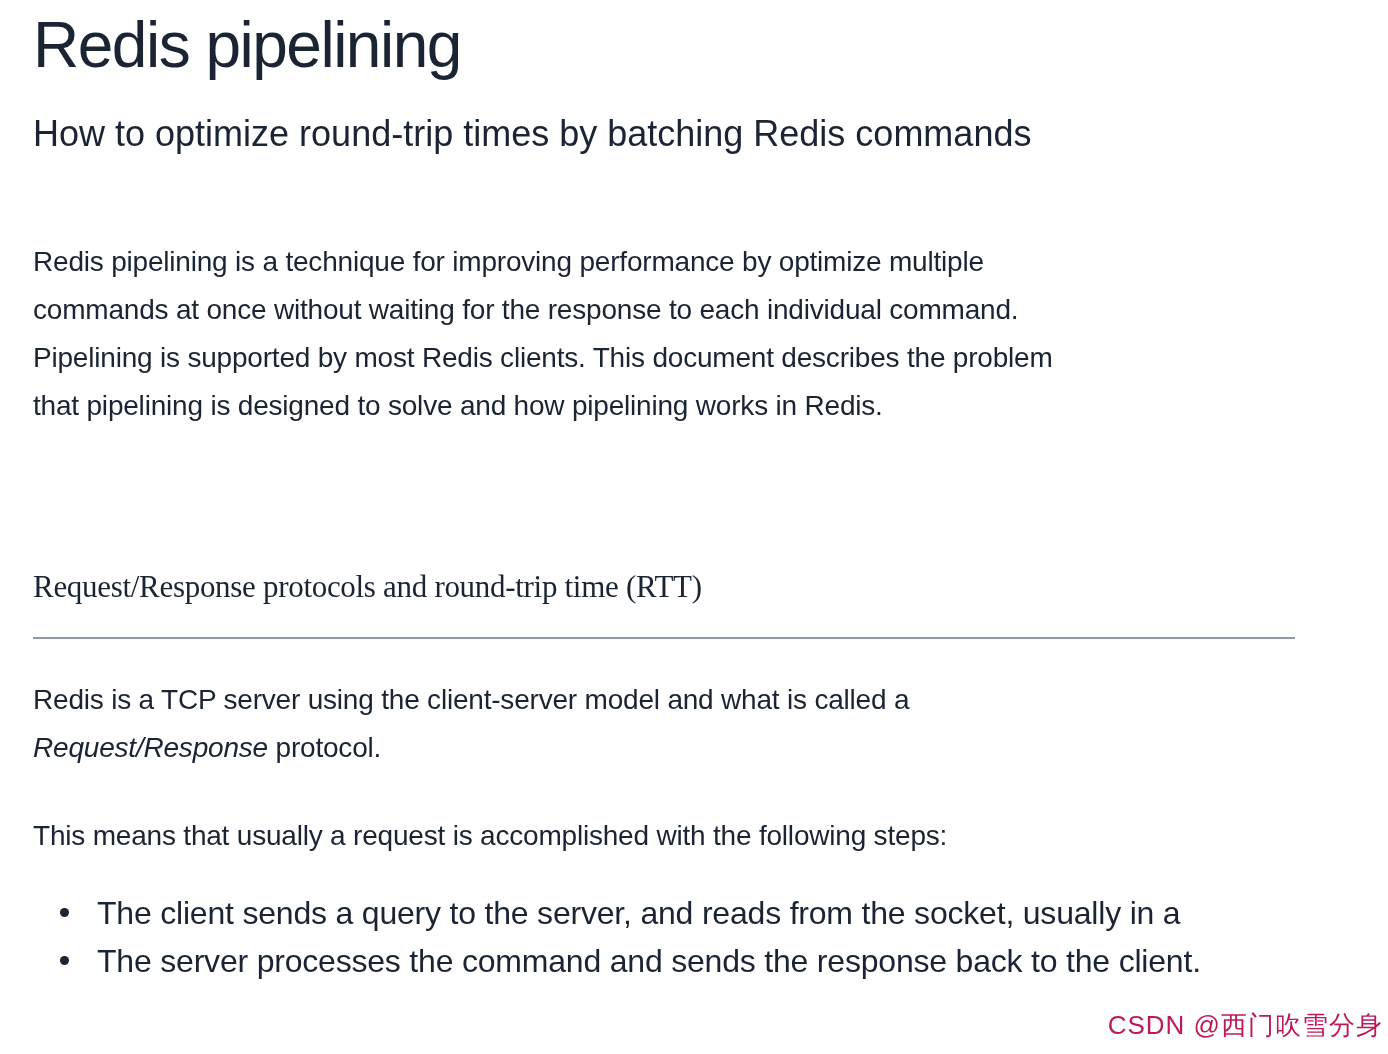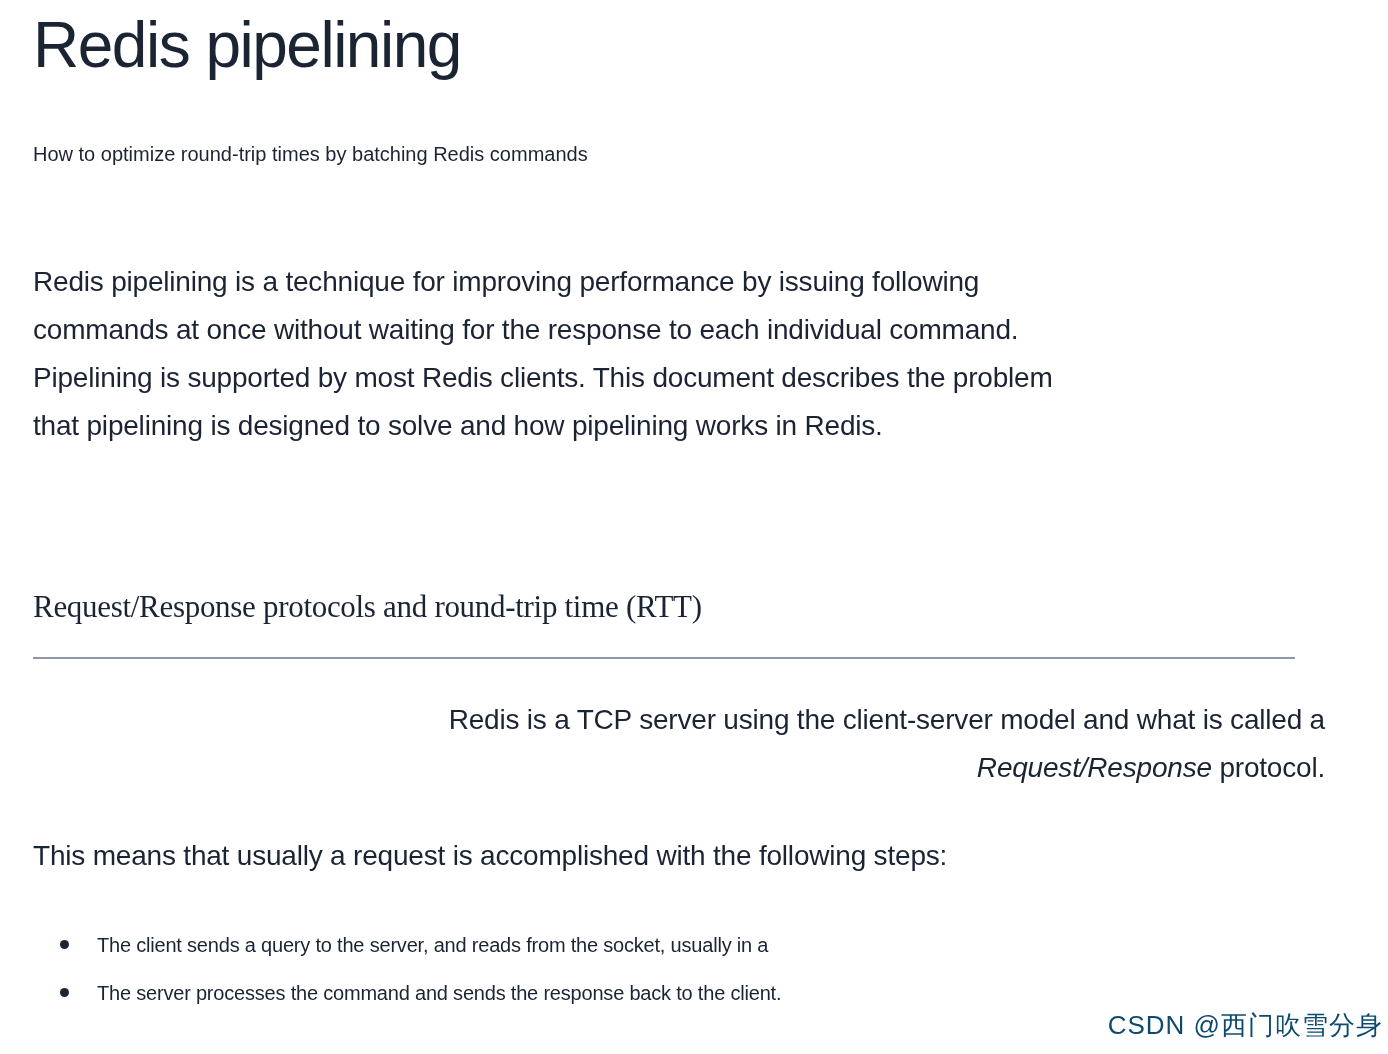--- a/index.html
+++ b/index.html
@@ -17,22 +17,22 @@
     padding-right: 63px;
   }
   h1.page-title {
     margin-top: 10px;
     font-size: 64px;
     line-height: 70px;
     font-weight: 500;
     letter-spacing: -1.5px;
   }
   .subtitle {
-    margin-top: 52px;
-    font-size: 20px;
+    margin-top: 32px;
+    font-size: 36px;
     line-height: 44px;
     font-weight: 400;
   }
   .intro {
     margin-top: 82px;
     font-size: 28px;
     line-height: 48px;
     letter-spacing: -0.2px;
   }
   h2.section-heading {
@@ -48,32 +48,31 @@
     height: 2px;
     background: #8e99a4;
     width: 1262px;
     margin-top: 31px;
   }
   .rtt-par {
     margin-top: 37px;
     font-size: 28px;
     line-height: 48px;
     letter-spacing: -0.2px;
-    text-align: right;
   }
   .steps-intro {
     margin-top: 40px;
     font-size: 28px;
     line-height: 48px;
     letter-spacing: -0.2px;
   }
   ul.steps {
-    margin-top: 41px;
+    margin-top: 29px;
     list-style: none;
-    font-size: 20px;
+    font-size: 32px;
     line-height: 48px;
     letter-spacing: -0.2px;
   }
   ul.steps li {
     position: relative;
     padding-left: 64px;
   }
   ul.steps li .marker {
     position: absolute;
     left: 27px;
@@ -82,38 +81,38 @@
     height: 9px;
     border-radius: 50%;
     background: #1b2433;
   }
   .watermark {
     position: absolute;
     right: 5px;
     top: 1008px;
     font-size: 26px;
     line-height: 34px;
-    color: #0c4a6e;
+    color: #be185d;
     letter-spacing: 1px;
     white-space: nowrap;
     text-align: right;
   }
   em { }
 </style>
 </head>
 <body>
 
 <div class="content">
 
   <h1 class="page-title">Redis pipelining</h1>
 
   <p class="subtitle">How to optimize round-trip times by batching Redis commands</p>
 
   <div class="intro">
-    <div>Redis pipelining is a technique for improving performance by issuing following</div>
+    <div>Redis pipelining is a technique for improving performance by optimize multiple</div>
     <div>commands at once without waiting for the response to each individual command.</div>
     <div>Pipelining is supported by most Redis clients. This document describes the problem</div>
     <div>that pipelining is designed to solve and how pipelining works in Redis.</div>
   </div>
 
   <h2 class="section-heading">Request/Response protocols and round-trip time (RTT)</h2>
 
   <hr class="divider">
 
   <div class="rtt-par">

